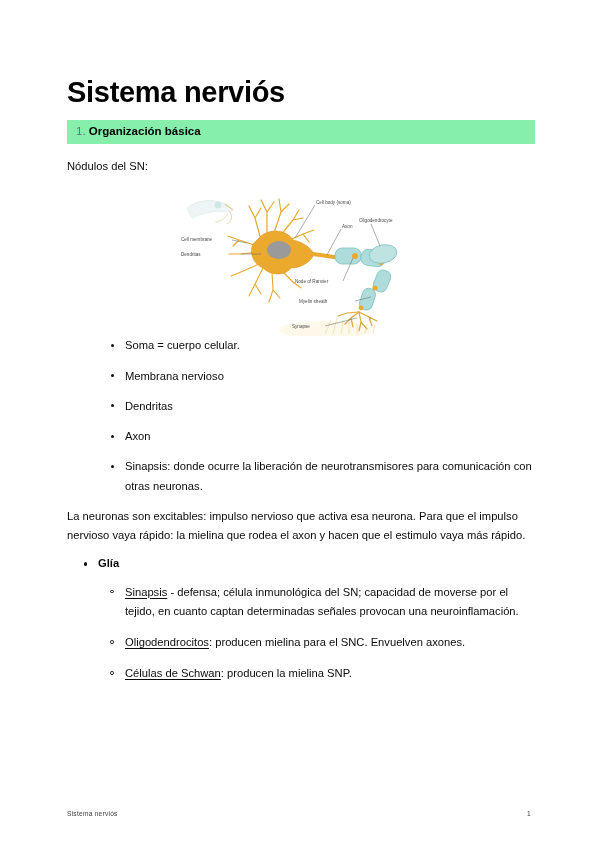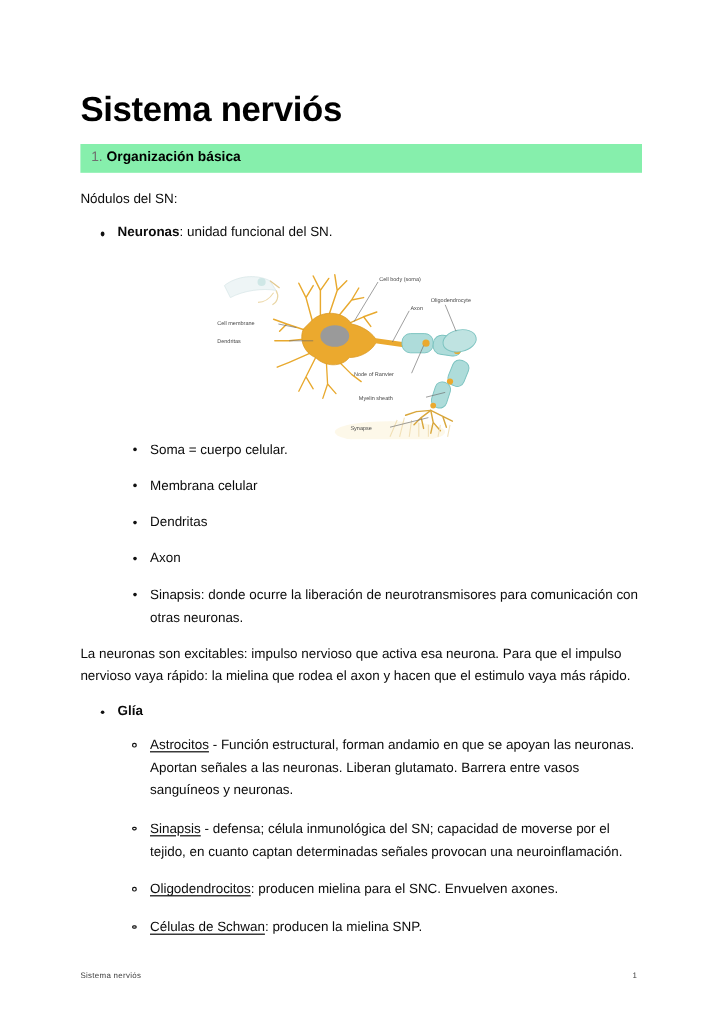--- a/index.html
+++ b/index.html
@@ -176,23 +176,20 @@
 
     <h1 class="doc-title">Sistema nerviós</h1>
 
     <div class="section-band">
       <span class="section-num">1.</span>
       <span class="section-title">Organización básica</span>
     </div>
 
     <p class="para">Nódulos del SN:</p>
 
-    <ul class="lvl1">
-      <li><span class="b">Neuronas</span><span>: unidad funcional del SN.</span></li>
-    </ul>
 
     <div class="figure">
       <svg width="228" height="152" viewBox="0 0 228 152">
         <rect x="0" y="0" width="228" height="152" fill="#ffffff"></rect>
 
         <ellipse cx="150" cy="146" rx="46" ry="9" fill="#fdf6e4" opacity="0.8"></ellipse>
 
         <g>
           <path d="M12 24 C22 16 38 14 50 20 L55 28 C44 26 28 28 17 34 Z" fill="#eef5f6" stroke="#dbe8ea" stroke-width="0.7"></path>
           <ellipse cx="43" cy="21" rx="3.4" ry="3.4" fill="#cfe7e6"></ellipse>
@@ -270,35 +267,34 @@
           <text x="6" y="72">Dendritas</text>
           <text x="120" y="99">Node of Ranvier</text>
           <text x="124" y="119">Myelin sheath</text>
           <text x="117" y="144">Synapse</text>
         </g>
       </svg>
     </div>
 
     <ul class="lvl2">
       <li>Soma = cuerpo celular.</li>
-      <li>Membrana celular</li>
+      <li>Membrana nervioso</li>
       <li>Dendritas</li>
       <li>Axon</li>
       <li>Sinapsis: donde ocurre la liberación de neurotransmisores para comunicación con otras neuronas.</li>
     </ul>
 
     <p class="para tight">La neuronas son excitables: impulso nervioso que activa esa neurona. Para que el impulso nervioso vaya rápido: la mielina que rodea el axon y hacen que el estimulo vaya más rápido.</p>
 
 
     <ul class="lvl1">
       <li><span class="b">Glía</span></li>
     </ul>
 
     <ul class="lvl3">
-      <li><span class="u">Astrocitos</span><span> - Función estructural, forman andamio en que se apoyan las neuronas. Aportan señales a las neuronas. Liberan glutamato. Barrera entre vasos sanguíneos y neuronas.</span></li>
       <li><span class="u">Sinapsis</span><span> - defensa; célula inmunológica del SN; capacidad de moverse por el tejido, en cuanto captan determinadas señales provocan una neuroinflamación.</span></li>
       <li><span class="u">Oligodendrocitos</span><span>: producen mielina para el SNC. Envuelven axones.</span></li>
       <li><span class="u">Células de Schwan</span><span>: producen la mielina SNP.</span></li>
     </ul>
 
   </div>
 
   <div class="footer">
     <span>Sistema nerviós</span>
     <span>1</span>

